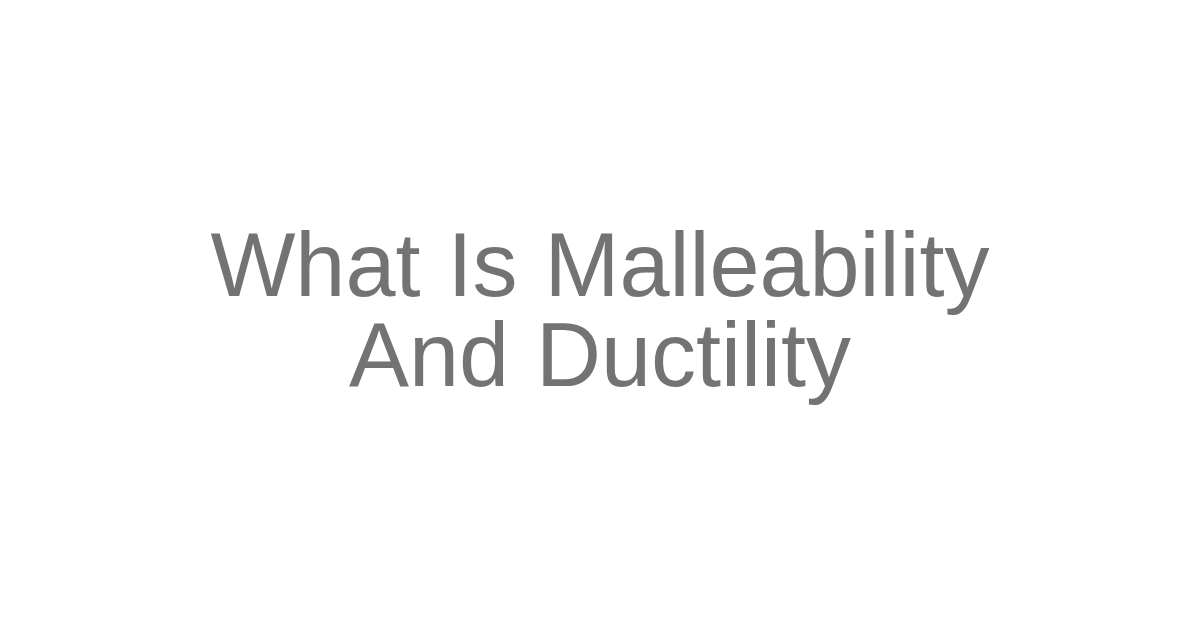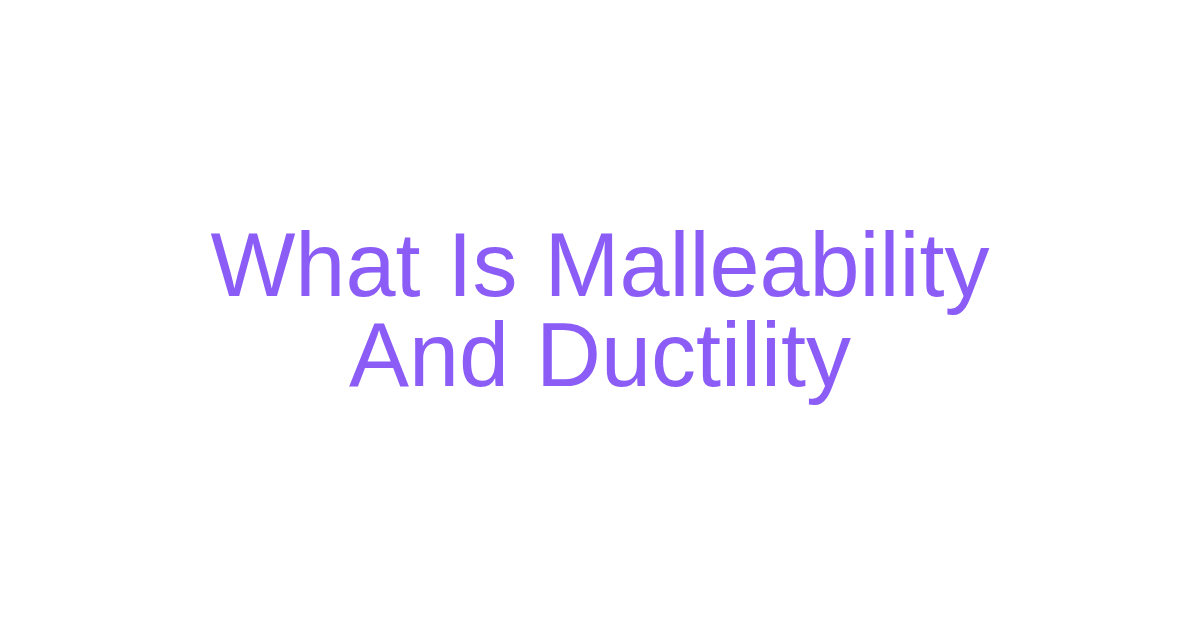--- a/index.html
+++ b/index.html
@@ -29,21 +29,21 @@
 
   .title-block {
     width: 860px;
     margin-top: -10px;
     text-align: center;
   }
 
   .page-title {
     margin: 0;
     padding: 0;
-    color: #8b5cf6;
+    color: #737373;
     font-family: "Liberation Sans", sans-serif;
     font-size: 90px;
     font-weight: 400;
     line-height: 1.0;
     letter-spacing: 0px;
     word-spacing: 2px;
     text-align: center;
     white-space: normal;
   }
 </style>

